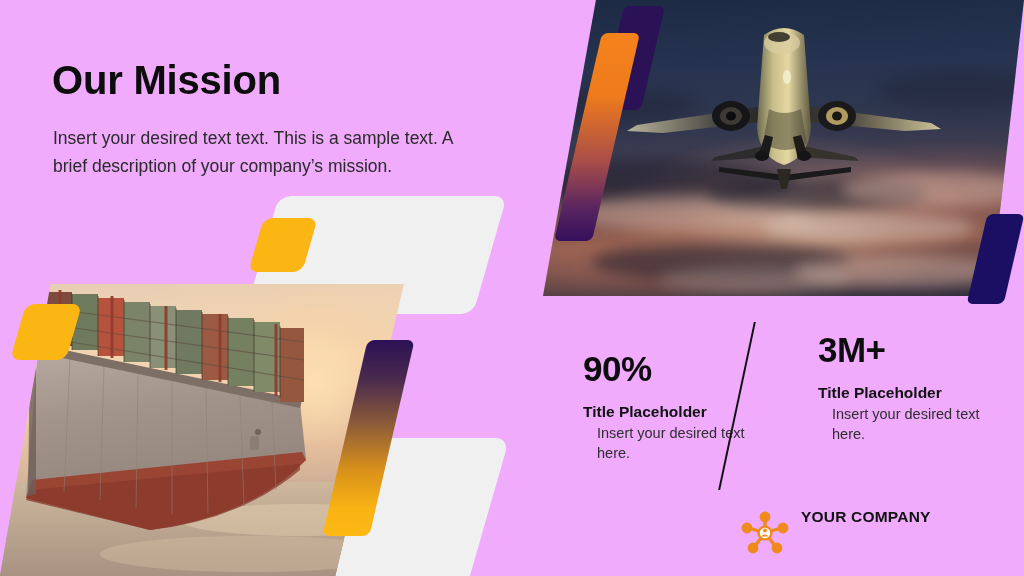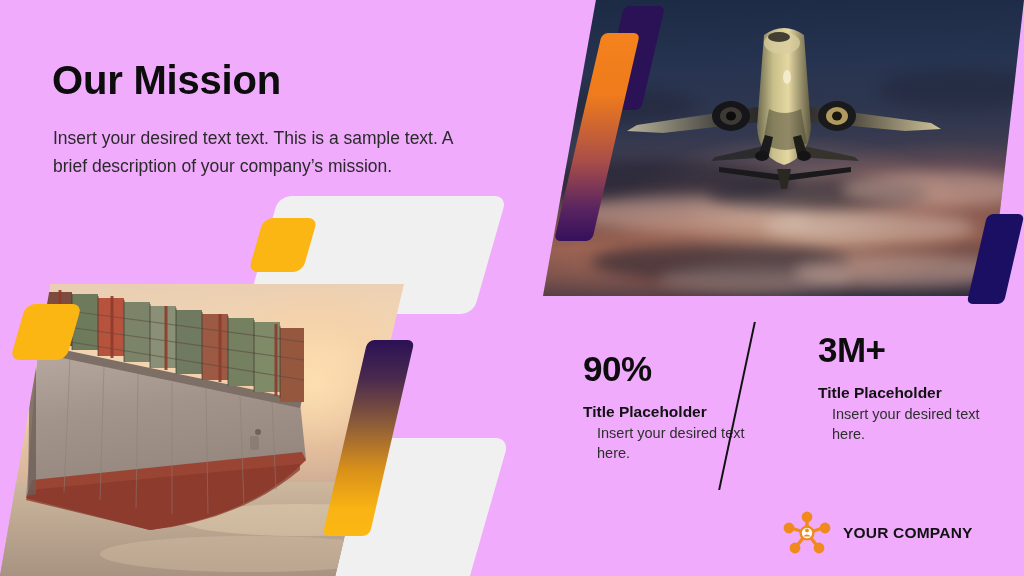--- a/index.html
+++ b/index.html
@@ -79,21 +79,21 @@
   #stat-0{left:583px;top:350px;}
   #stat-1{left:818px;top:331px;}
   .stat-value{font-size:35px;font-weight:bold;color:#0d0d0d;line-height:1.06;letter-spacing:-.5px;}
   .stat-title{font-size:15.5px;font-weight:bold;color:#111;margin-top:15px;line-height:1.25;}
   .stat-desc{font-size:14.5px;color:#2e2e2e;line-height:1.38;margin-top:2px;margin-left:14px;}
 
   #divider{position:absolute;left:736px;top:322px;width:2px;height:168px;
     background:#111;transform:skewX(-12deg);}
 
   
-  #logo{position:absolute;left:782px;top:508px;display:flex;align-items:center;gap:11px;}
+  #logo{position:absolute;left:740px;top:508px;display:flex;gap:11px;}
   #logo-text{font-size:15.5px;font-weight:bold;color:#111;line-height:1.22;letter-spacing:.2px;}
 </style>
 </head>
 <body>
 
 <div id="slide">
 
   <div class="gray-shape" id="gray-band-top"></div>
   <div class="gray-shape" id="gray-band-bottom"></div>
 

